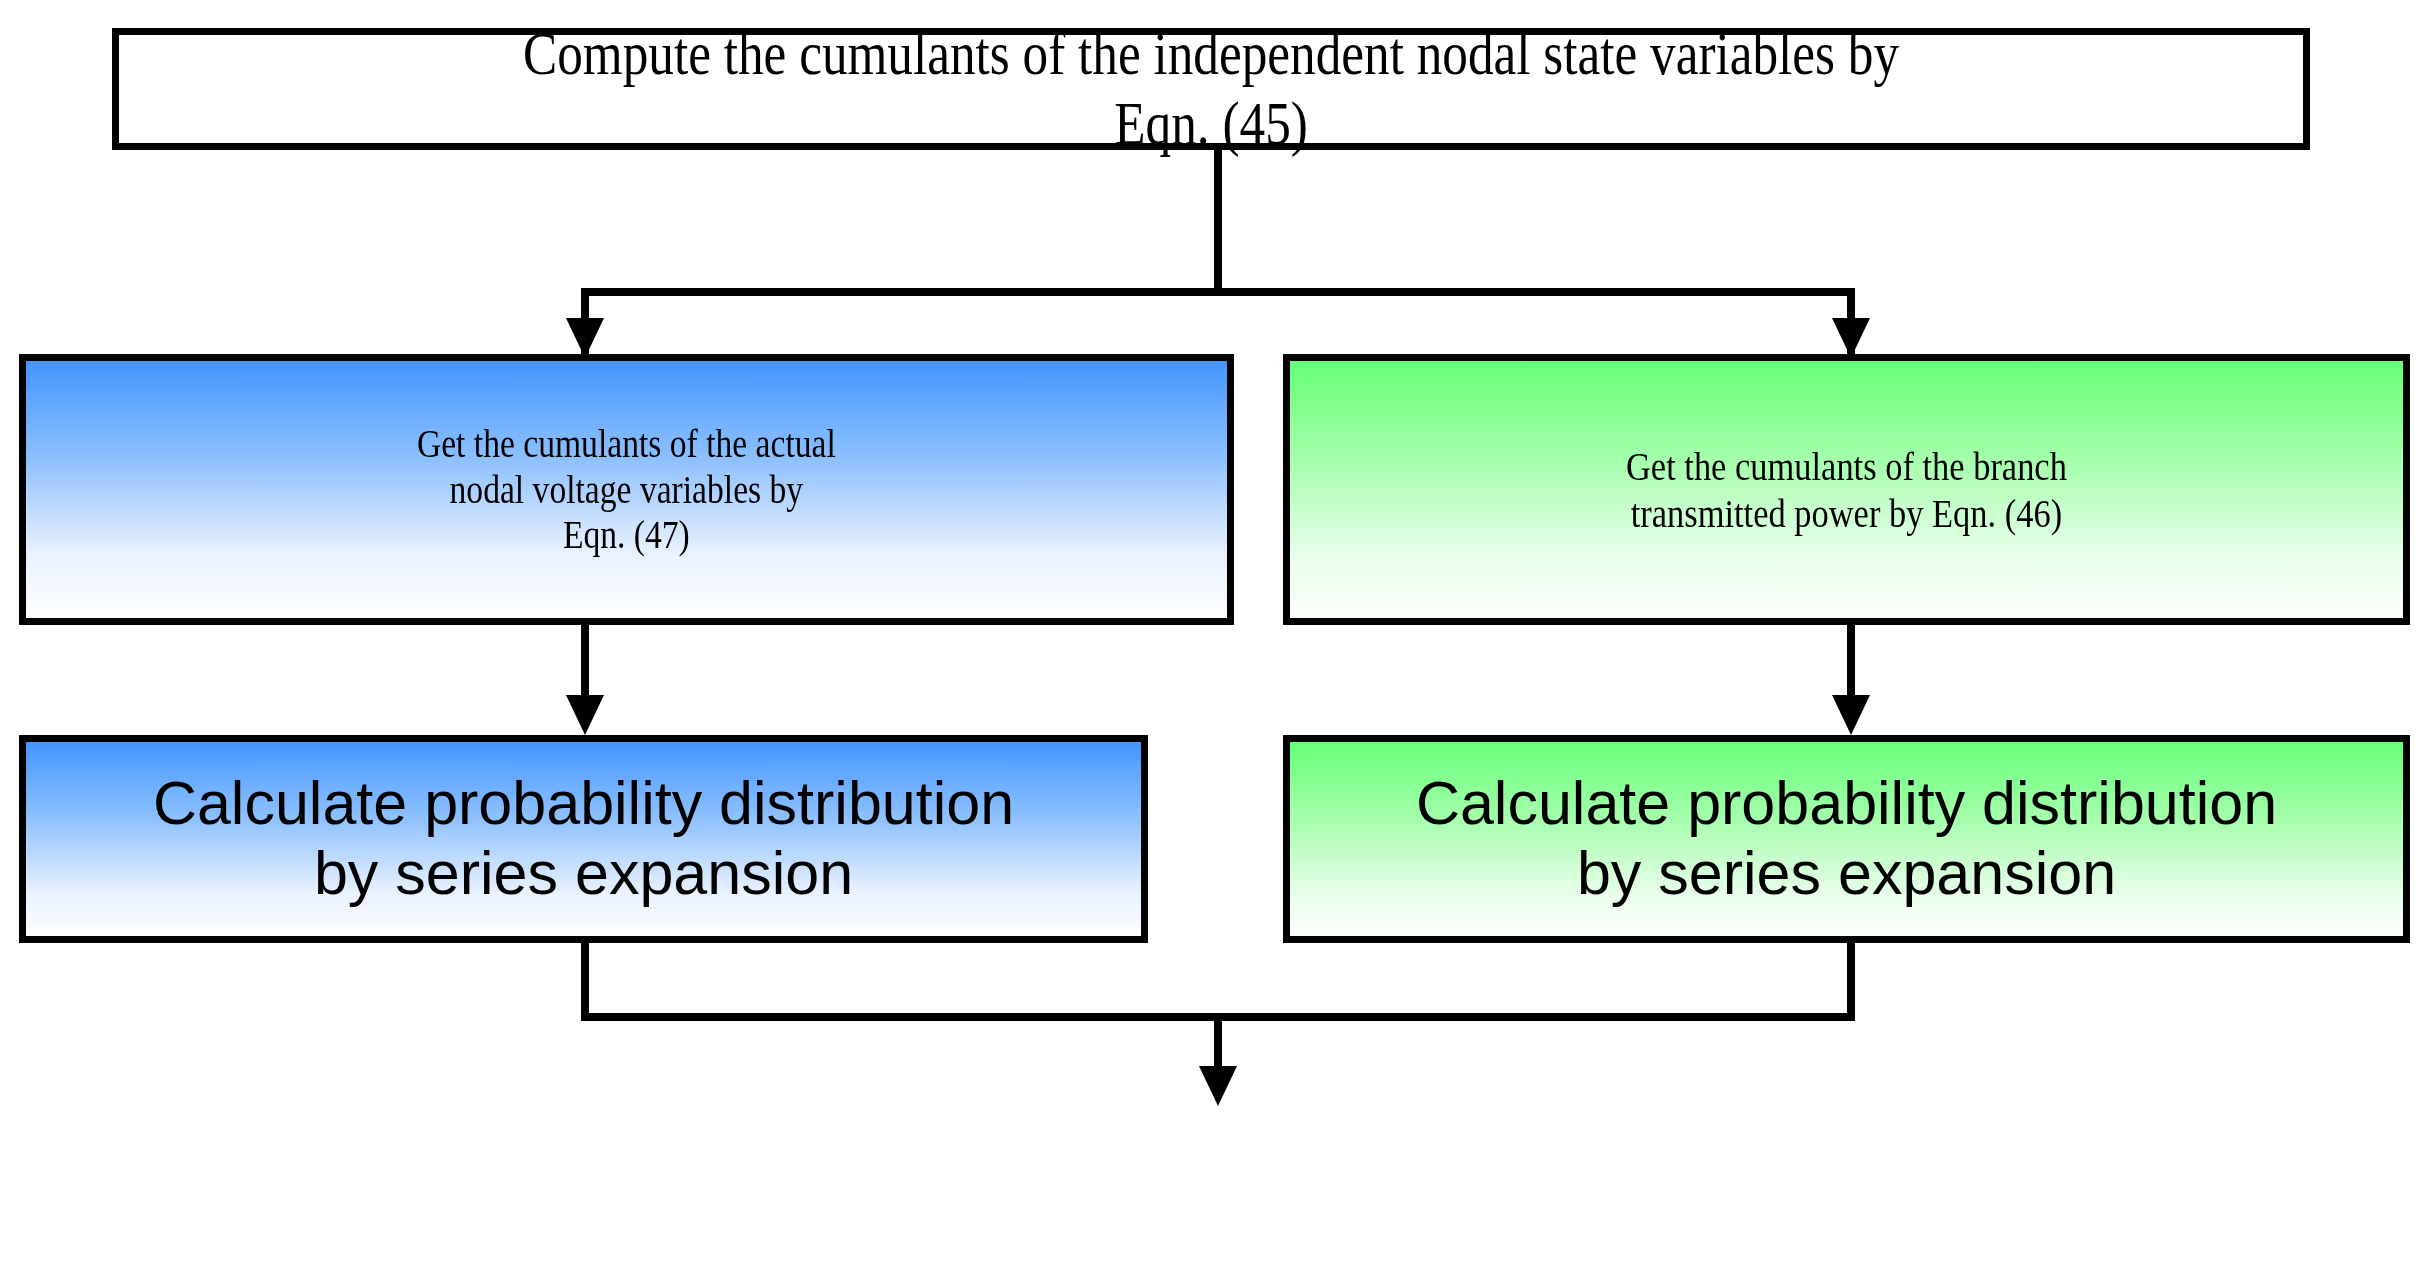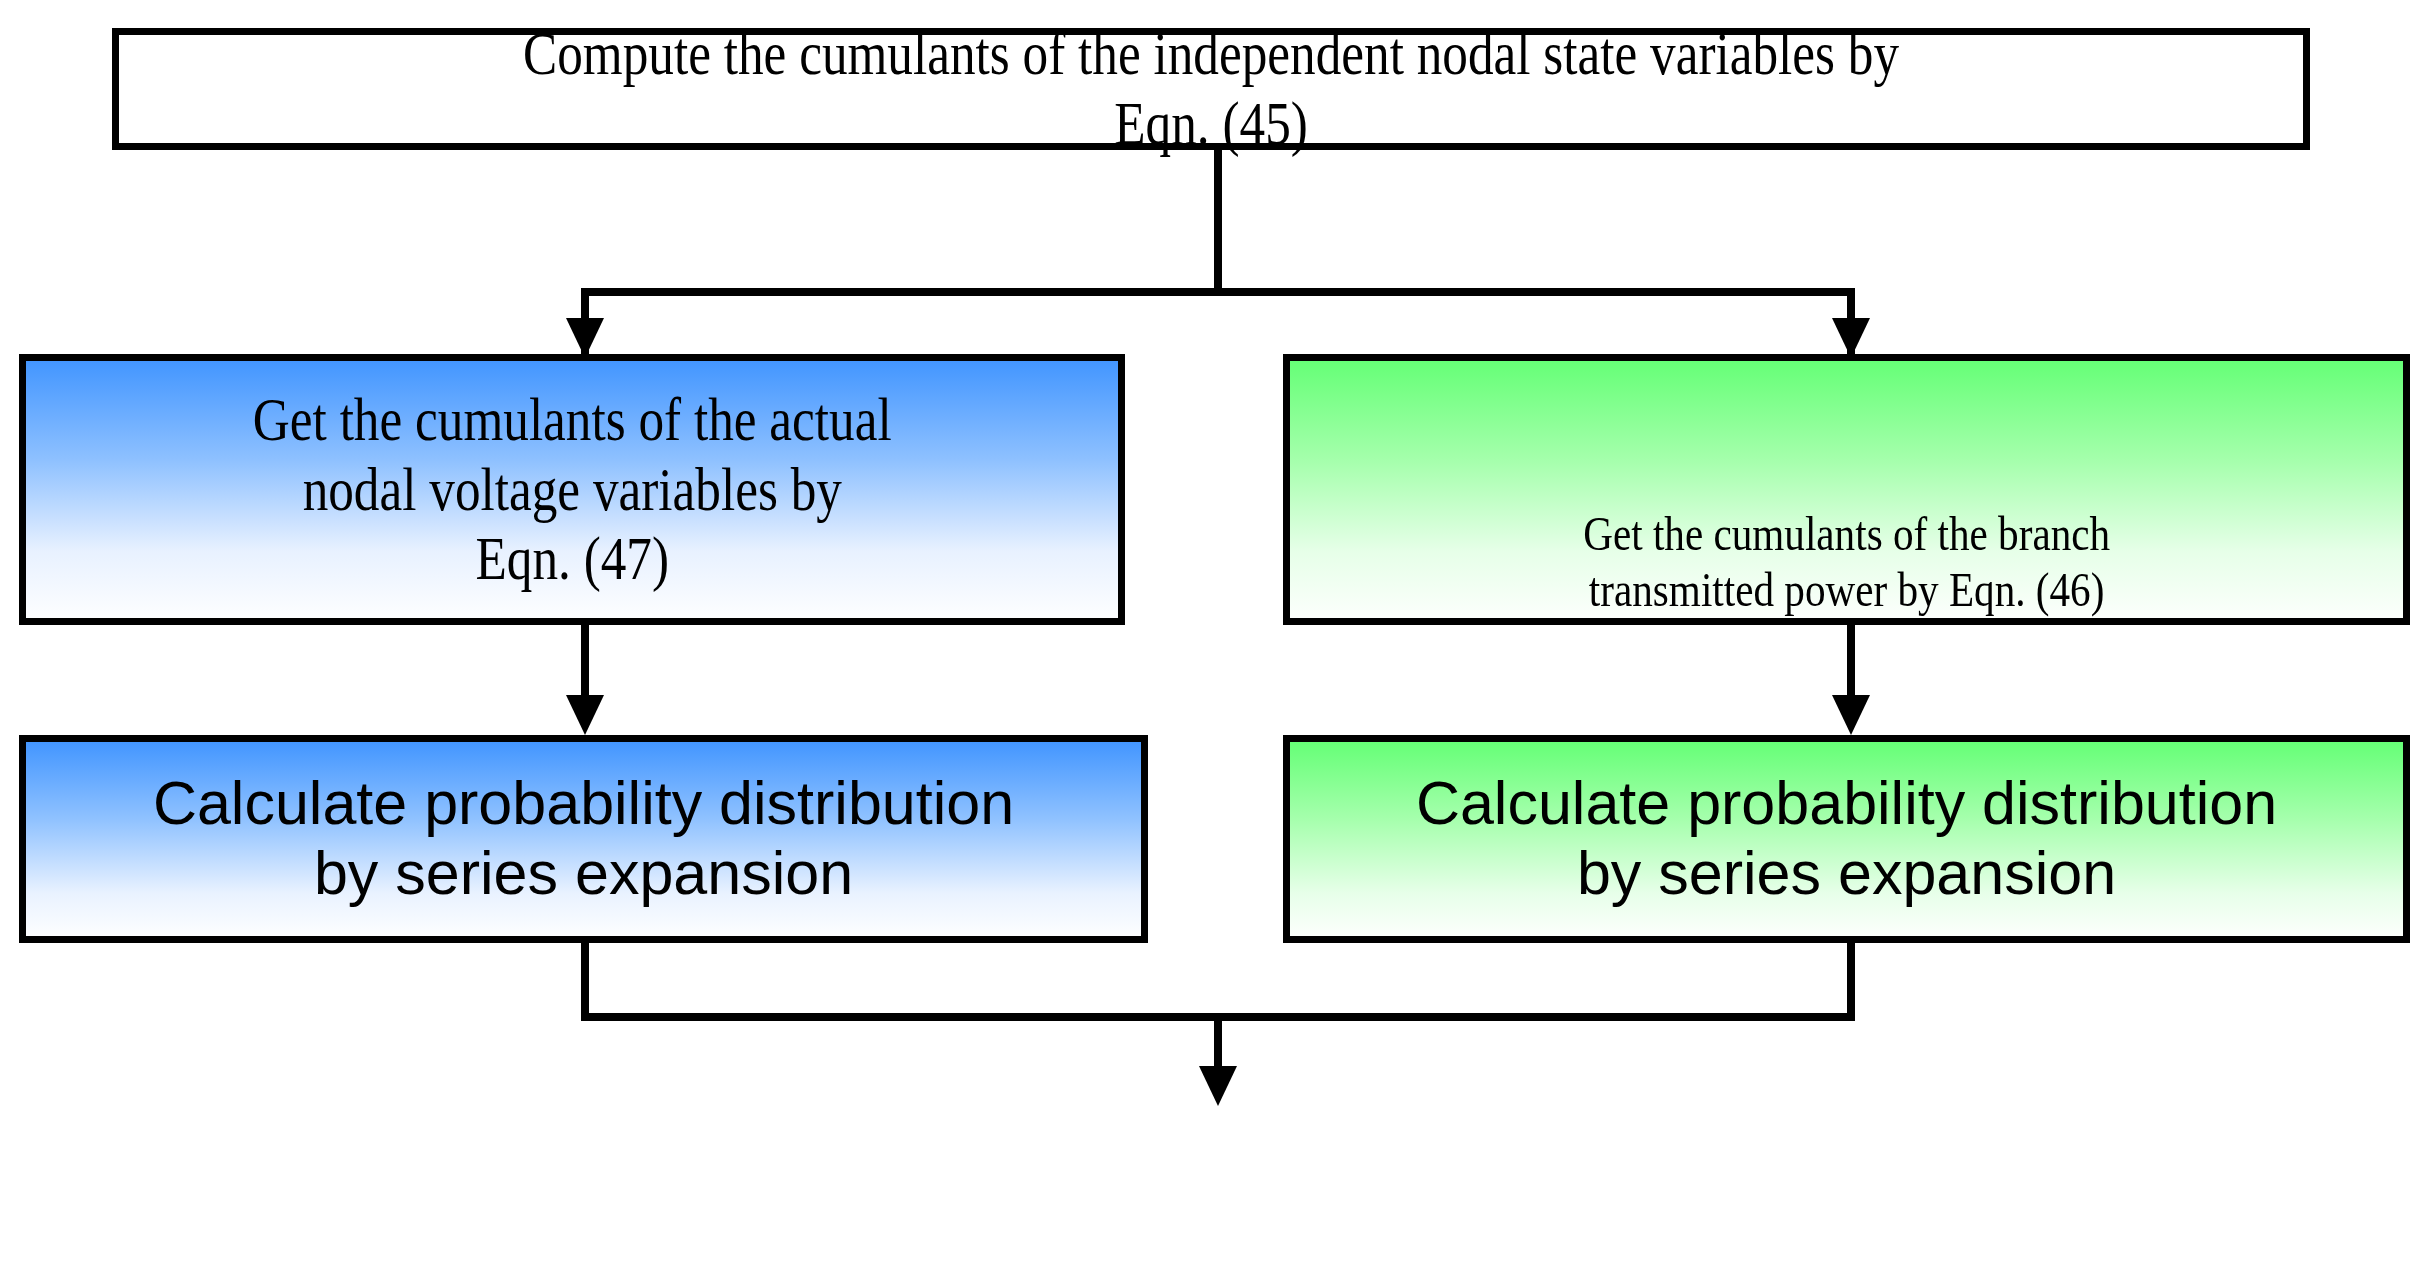--- a/index.html
+++ b/index.html
@@ -42,29 +42,28 @@
     white-space: pre;
   }
 
   
   #node-compute {
     left: 112px; top: 28px; width: 2198px; height: 122px;
     background: #ffffff;
     font-size: 61px;
   }
   #node-get-voltage {
-    left: 19px; top: 354px; width: 1106px; height: 271px;
+    left: 19px; top: 354px; width: 1215px; height: 271px;
     background: linear-gradient(to bottom, #4396ff 0%, #8dc0ff 38%, #e8f1ff 74%, #fdfeff 100%);
-    font-size: 61px;
+    font-size: 40px;
   }
   #node-get-branch {
     left: 1283px; top: 354px; width: 1127px; height: 271px;
     background: linear-gradient(to bottom, #66ff77 0%, #a4ffab 38%, #e6ffe8 74%, #fcfffc 100%);
-    font-size: 49px;
-    align-items: flex-end;
+    font-size: 41px;
   }
   #node-calc-blue {
     left: 19px; top: 735px; width: 1129px; height: 208px;
     background: linear-gradient(to bottom, #4396ff 0%, #90c2ff 40%, #e9f2ff 78%, #fdfeff 100%);
     font-size: 61px;
   }
   #node-calc-green {
     left: 1283px; top: 735px; width: 1127px; height: 208px;
     background: linear-gradient(to bottom, #66ff77 0%, #a6ffad 40%, #e7ffe9 78%, #fcfffc 100%);
     font-size: 61px;

